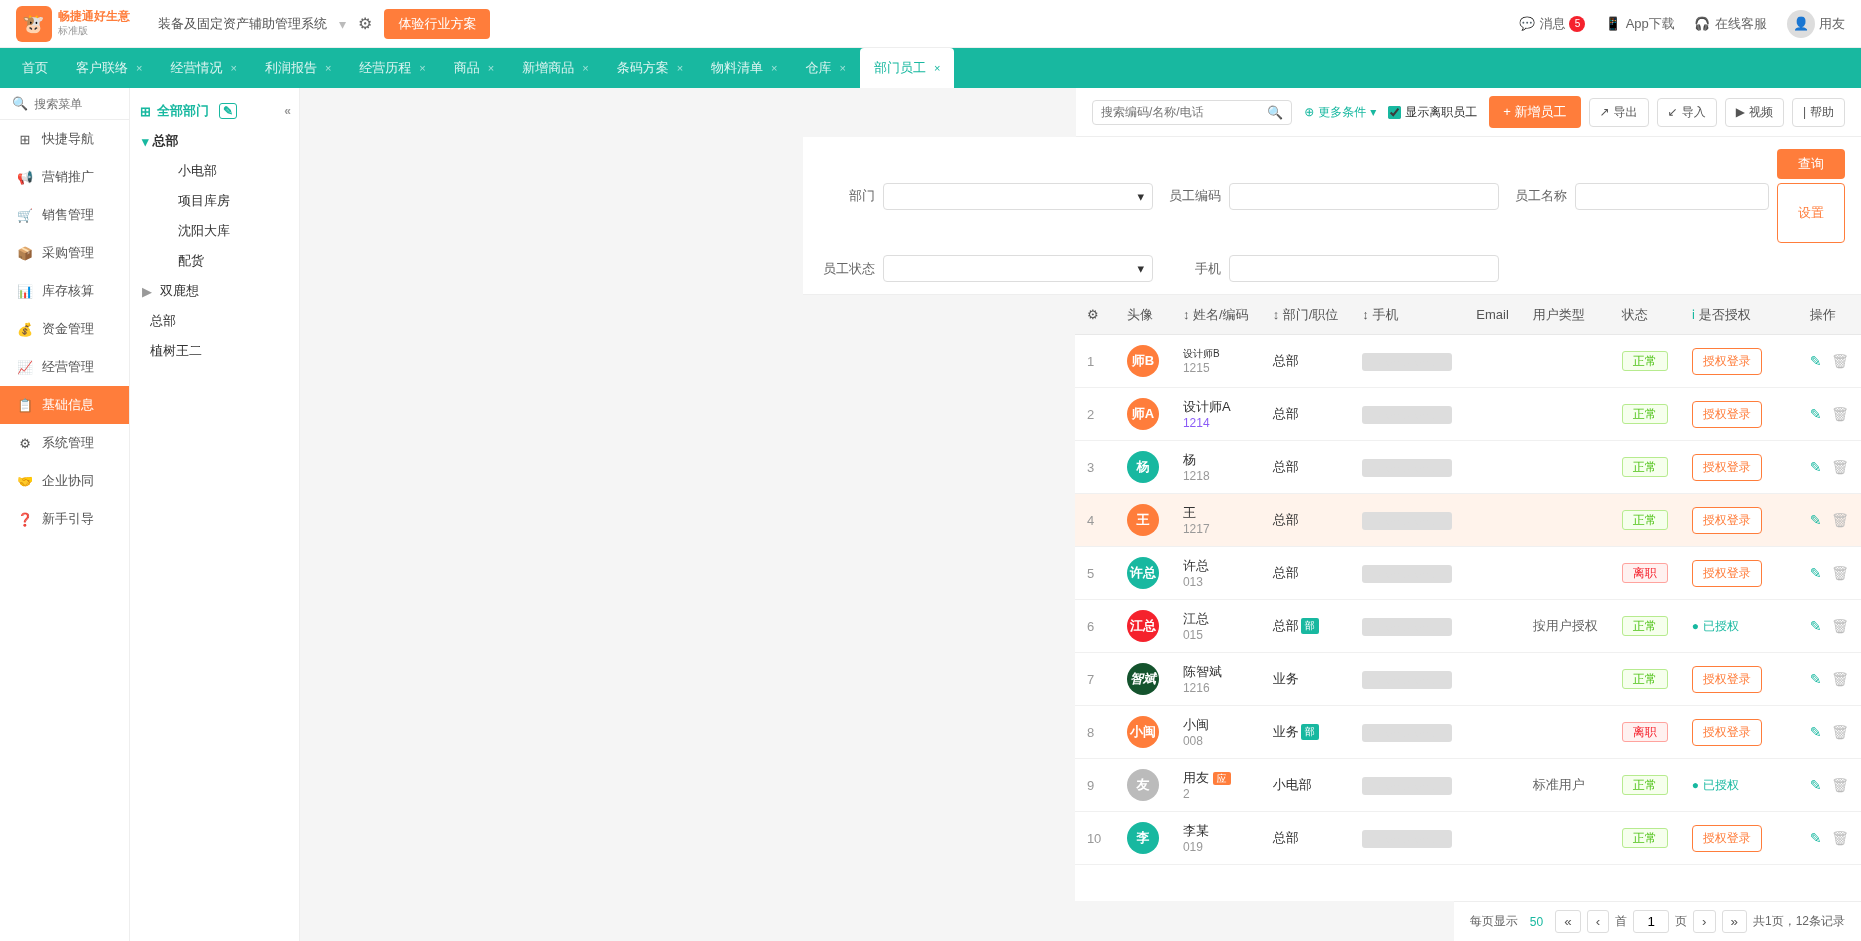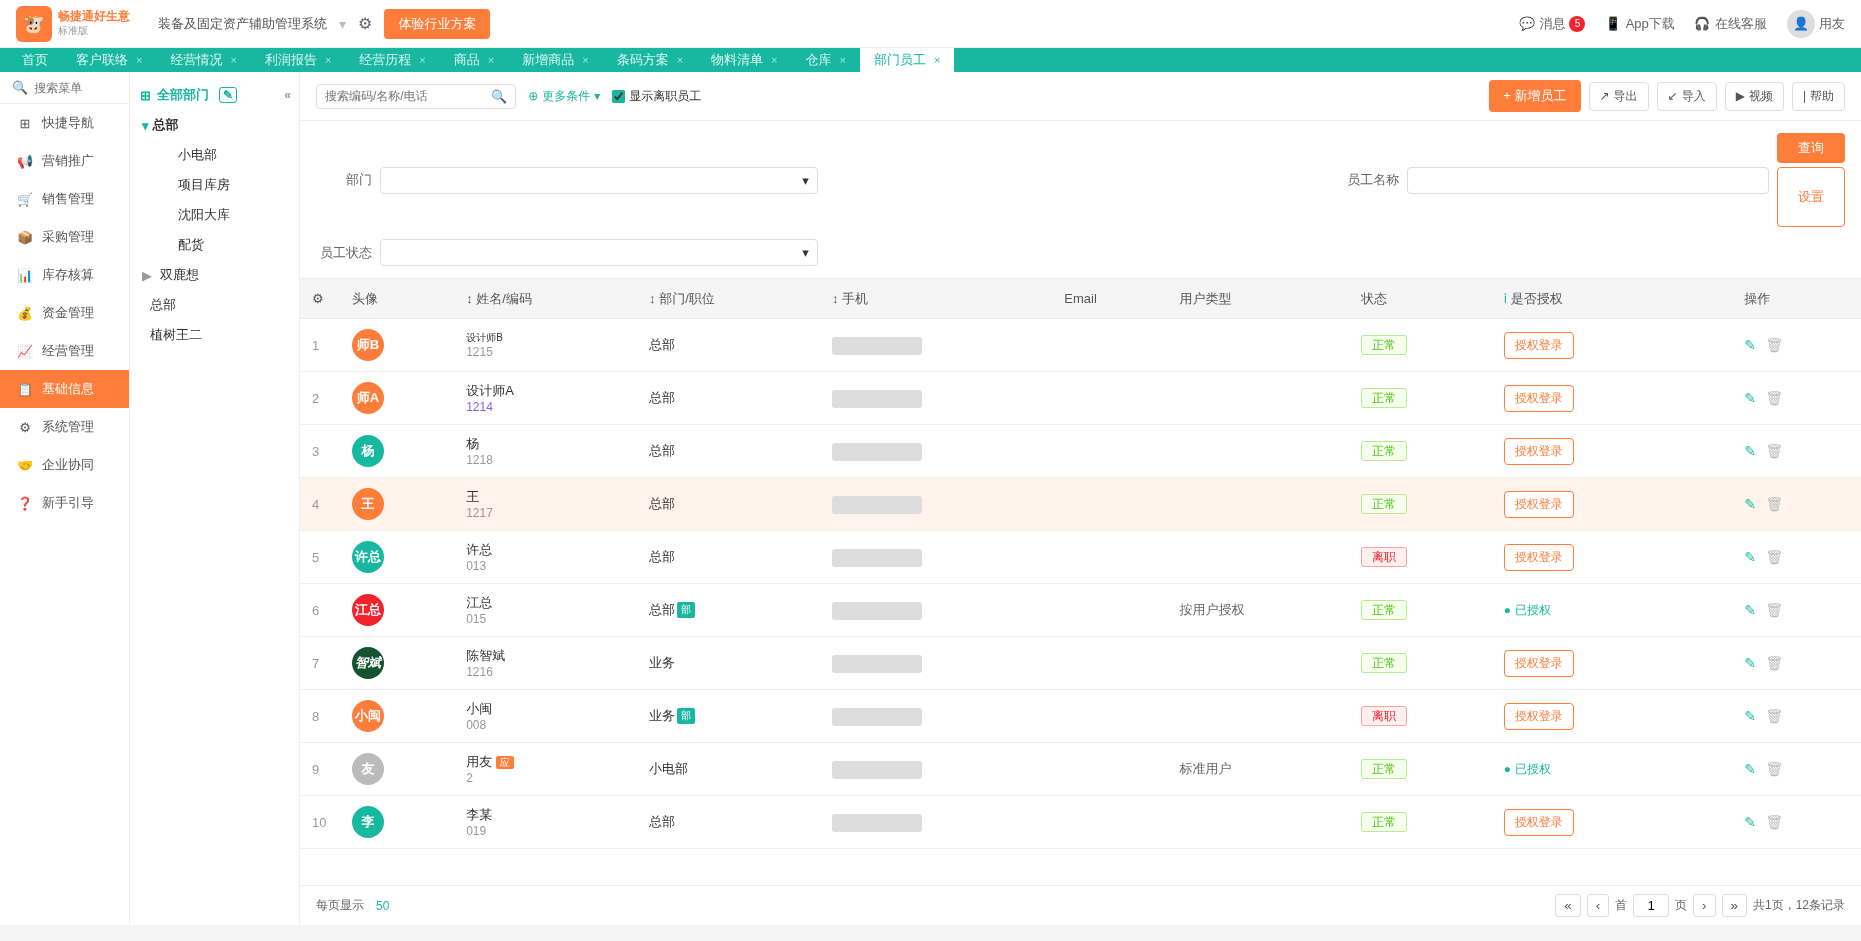--- a/index.html
+++ b/index.html
@@ -11,21 +11,21 @@
     .logo-icon { width: 36px; height: 36px; background: #ff7d3b; border-radius: 6px; display: flex; align-items: center; justify-content: center; color: white; font-size: 18px; }
     .logo-text { font-size: 12px; color: #ff7d3b; font-weight: bold; line-height: 1.2; }
     .logo-sub { font-size: 10px; color: #999; }
     .top-bar-right { margin-left: auto; display: flex; align-items: center; gap: 20px; color: #666; font-size: 13px; }
     .top-btn { display: flex; align-items: center; gap: 4px; cursor: pointer; color: #666; }
     .top-btn .badge { background: #f5222d; color: white; border-radius: 50%; width: 16px; height: 16px; font-size: 10px; display: flex; align-items: center; justify-content: center; }
     .try-btn { background: #ff7d3b; color: white; padding: 6px 14px; border-radius: 4px; font-size: 13px; cursor: pointer; border: none; }
     .gear-btn { color: #666; cursor: pointer; font-size: 16px; }
 
     
-    .nav-tabs { display: flex; background: #18b8a0; height: 24px; align-items: center; padding: 0 8px; gap: 0; overflow-x: auto; }
+    .nav-tabs { display: flex; background: #18b8a0; height: 40px; align-items: center; padding: 0 8px; gap: 0; overflow-x: auto; }
     .nav-tab { padding: 0 14px; height: 40px; display: flex; align-items: center; color: rgba(255,255,255,0.85); font-size: 13px; cursor: pointer; white-space: nowrap; gap: 4px; }
     .nav-tab.active { background: #fff; color: #18b8a0; border-radius: 4px 4px 0 0; }
     .nav-tab .close-x { font-size: 11px; color: rgba(255,255,255,0.6); margin-left: 4px; }
     .nav-tab.active .close-x { color: #18b8a0; }
 
     
     .main-layout { display: flex; height: calc(941px - 48px - 40px); }
 
     
     .sidebar { width: 130px; background: #fff; border-right: 1px solid #eee; overflow-y: auto; flex-shrink: 0; }
@@ -37,21 +37,21 @@
 
     
     .dept-sidebar { width: 170px; background: #fff; border-right: 1px solid #eee; flex-shrink: 0; overflow-y: auto; padding: 8px 0; }
     .dept-item { padding: 6px 12px 6px 20px; cursor: pointer; font-size: 13px; color: #333; display: flex; align-items: center; gap: 4px; }
     .dept-group-header { padding: 6px 12px; font-weight: bold; color: #333; display: flex; align-items: center; gap: 4px; cursor: pointer; font-size: 13px; }
     .dept-group-header .arrow { color: #18b8a0; }
     .dept-indent { padding-left: 28px; }
     .dept-all { display: flex; align-items: center; padding: 6px 8px 6px 10px; font-weight: bold; color: #18b8a0; font-size: 13px; gap: 6px; }
 
     
-    .content-area { flex: 1; display: flex; flex-direction: column; overflow: hidden; }
+    .content-area { flex: 1; display: flex; flex-direction: column; overflow: hidden; align-items: flex-end; }
 
     
     .toolbar { background: #fff; padding: 8px 16px; display: flex; align-items: center; gap: 12px; border-bottom: 1px solid #eee; flex-wrap: wrap; }
     .search-box { display: flex; align-items: center; border: 1px solid #ddd; border-radius: 4px; padding: 4px 8px; gap: 6px; background: #fff; }
     .search-box input { border: none; outline: none; font-size: 12px; width: 160px; }
     .filter-btn { display: flex; align-items: center; gap: 4px; color: #18b8a0; cursor: pointer; font-size: 12px; }
     .show-resigned { display: flex; align-items: center; gap: 4px; color: #333; font-size: 12px; cursor: pointer; }
     .show-resigned input[type=checkbox] { accent-color: #18b8a0; }
     .toolbar-right { margin-left: auto; display: flex; align-items: center; gap: 8px; }
     .add-btn { background: #ff7d3b; color: white; border: none; padding: 7px 14px; border-radius: 4px; cursor: pointer; font-size: 13px; display: flex; align-items: center; gap: 4px; }
@@ -298,36 +298,44 @@
       </div>
 
       <div class="filter-area">
         <div class="filter-row">
           <label class="filter-label">部门</label>
           <div class="filter-select" style="width:100%;">
             <span style="color:#ccc;"></span>
             <span>▾</span>
           </div>
         </div>
+        <div class="filter-row">
+          <label class="filter-label">员工编码</label>
+          <input class="filter-input" type="text" style="flex: 1 1 0%;">
+        </div>
         <div class="filter-row" style="grid-column:3; display:flex; align-items: flex-start; flex-direction:column; gap:6px;">
           <div style="display:flex; align-items:center; width:100%; gap:8px;">
             <label class="filter-label">员工名称</label>
             <input class="filter-input" type="text" style="flex: 1 1 0%;">
             <div style="display:flex;flex-direction:column;gap:4px;">
               <button class="query-btn">查询</button>
               <button class="reset-btn">设置</button>
             </div>
           </div>
         </div>
         <div class="filter-row">
           <label class="filter-label">员工状态</label>
           <div class="filter-select" style="width:100%;">
             <span style="color:#ccc;"></span>
             <span>▾</span>
           </div>
+        </div>
+        <div class="filter-row">
+          <label class="filter-label">手机</label>
+          <input class="filter-input" type="text" style="flex: 1 1 0%;">
         </div>
       </div>
 
       <div class="table-wrap">
         <table>
           <thead>
             <tr>
               <th style="width:40px;">⚙</th>
               <th>头像</th>
               <th style="cursor:pointer;">↕ 姓名/编码</th>

